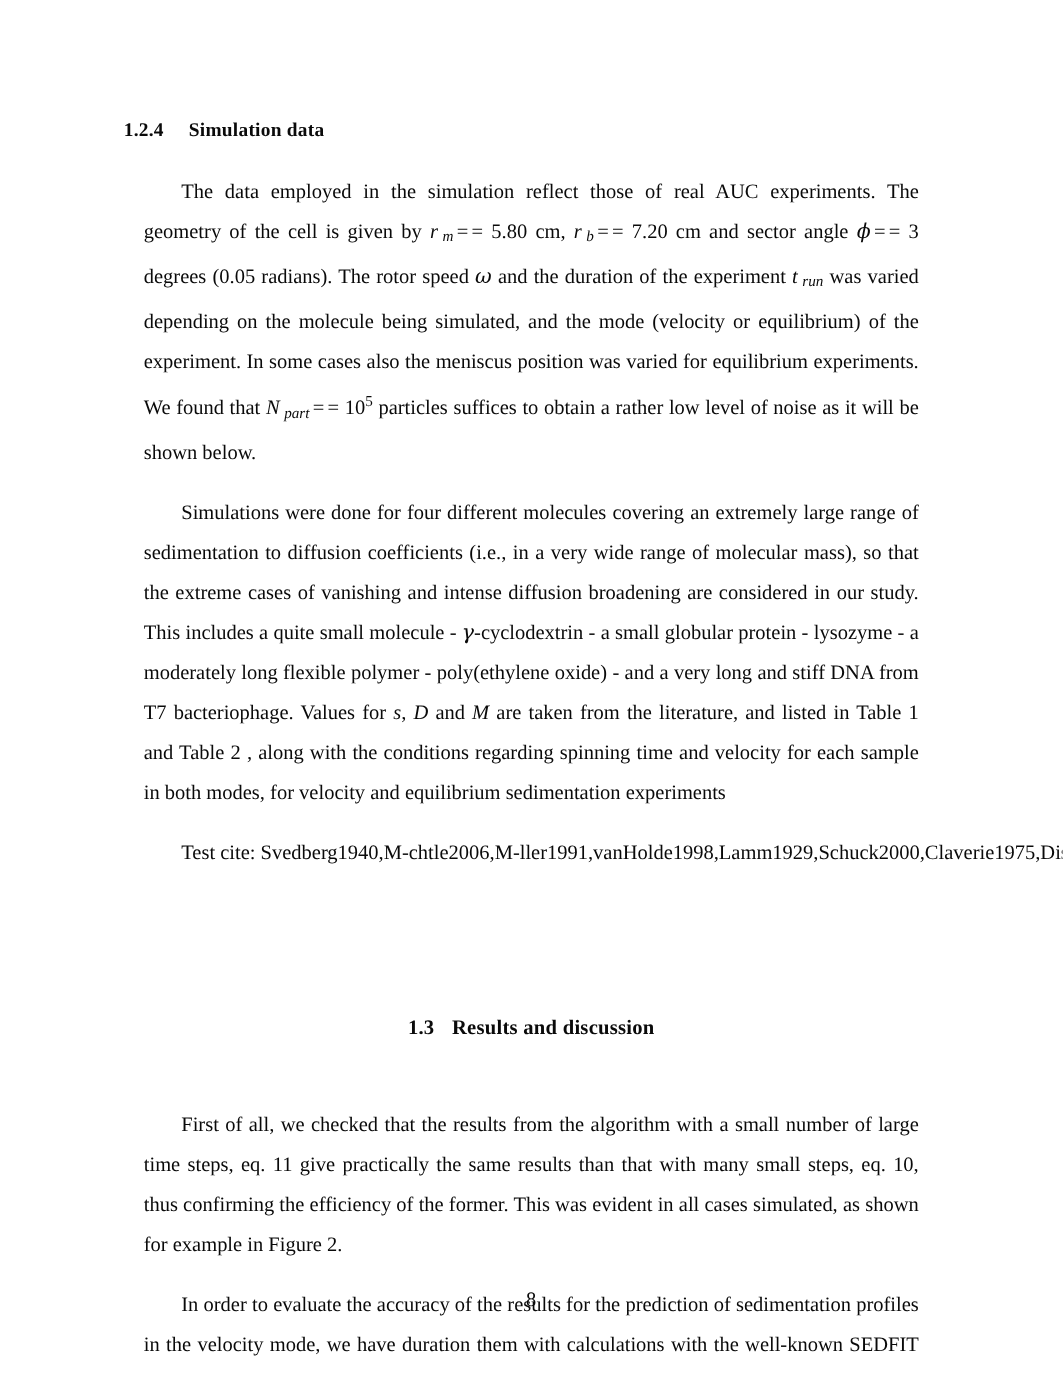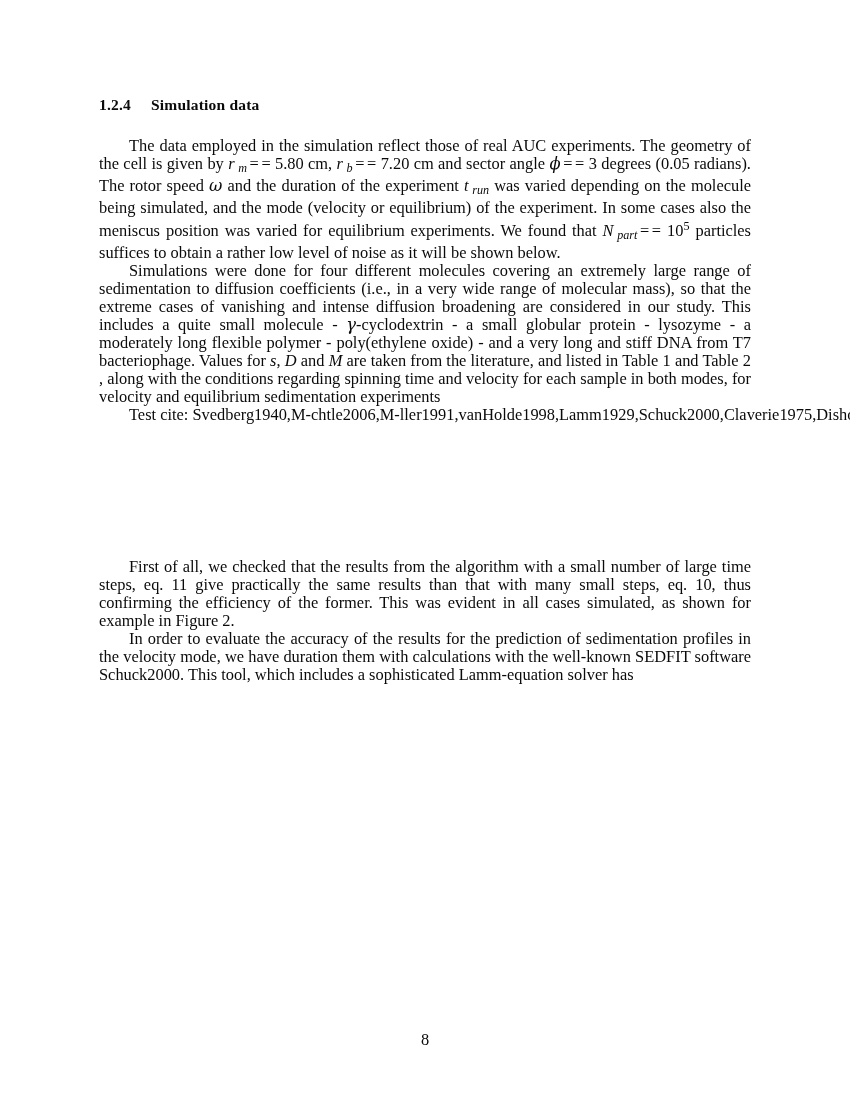--- a/index.html
+++ b/index.html
@@ -49,23 +49,23 @@
     margin: 0;
     padding: 0;
     line-height: 1.2;
   }
   .section-heading .num {
     margin-right: 14px;
   }
 
   
   p.para {
-    margin: 0;
+    margin: 16px;
     font-size: 16.4px;
-    line-height: 18px;
+    line-height: 32px;
     text-align: justify;
     text-justify: inter-word;
     text-indent: 30px;
     hyphens: none;
   }
   p.para.nojustify {
     text-align: left;
   }
   p.para.nowrap-overflow {
     white-space: nowrap;
@@ -121,20 +121,23 @@
     </h3>
 
     <p class="para"><span>The data employed in the simulation reflect those of real AUC experiments. The geometry of the cell is given by </span><span class="mi">r</span><span class="msub">m</span><span class="mop">=</span><span>= 5.80 cm, </span><span class="mi">r</span><span class="msub">b</span><span class="mop">=</span><span>= 7.20 cm and sector angle </span><span class="mgreek">ϕ</span><span class="mop">=</span><span>= 3 degrees (0.05 radians). The rotor speed </span><span class="mgreek">ω</span><span> and the duration of the experiment </span><span class="mi">t</span><span class="msub">run</span><span> was varied depending on the molecule being simulated, and the mode (velocity or equilibrium) of the experiment. In some cases also the meniscus position was varied for equilibrium experiments. We found that </span><span class="mi">N</span><span class="msub">part</span><span class="mop">=</span><span>= 10</span><span class="msup">5</span><span> particles suffices to obtain a rather low level of noise as it will be shown below.</span></p>
 
     <p class="para"><span>Simulations were done for four different molecules covering an extremely large range of sedimentation to diffusion coefficients (i.e., in a very wide range of molecular mass), so that the extreme cases of vanishing and intense diffusion broadening are considered in our study. This includes a quite small molecule - </span><span class="mgreek">γ</span><span>-cyclodextrin - a small globular protein - lysozyme - a moderately long flexible polymer - poly(ethylene oxide) - and a very long and stiff DNA from T7 bacteriophage. Values for </span><span class="mi">s</span><span>, </span><span class="mi">D</span><span> and </span><span class="mi">M</span><span> are taken from the literature, and listed in Table 1 and Table 2 , along with the conditions regarding spinning time and velocity for each sample in both modes, for velocity and equilibrium sedimentation experiments</span></p>
 
     <p class="para nowrap-overflow">Test cite: Svedberg1940,M-chtle2006,M-ller1991,vanHolde1998,Lamm1929,Schuck2000,Claverie1975,Dishon197</p>
 
     <div class="spacer-heading-top"></div>
 
+    <h2 class="section-heading">
+      <span class="num">1.3</span><span>Results and discussion</span>
+    </h2>
 
     <div class="spacer-heading-bottom"></div>
 
     <p class="para">First of all, we checked that the results from the algorithm with a small number of large time steps, eq. 11 give practically the same results than that with many small steps, eq. 10, thus confirming the efficiency of the former. This was evident in all cases simulated, as shown for example in Figure 2.</p>
 
     <p class="para">In order to evaluate the accuracy of the results for the prediction of sedimentation profiles in the velocity mode, we have duration them with calculations with the well-known SEDFIT software Schuck2000. This tool, which includes a sophisticated Lamm-equation solver has</p>
 
   </div>
 
   <div class="folio">8</div>

